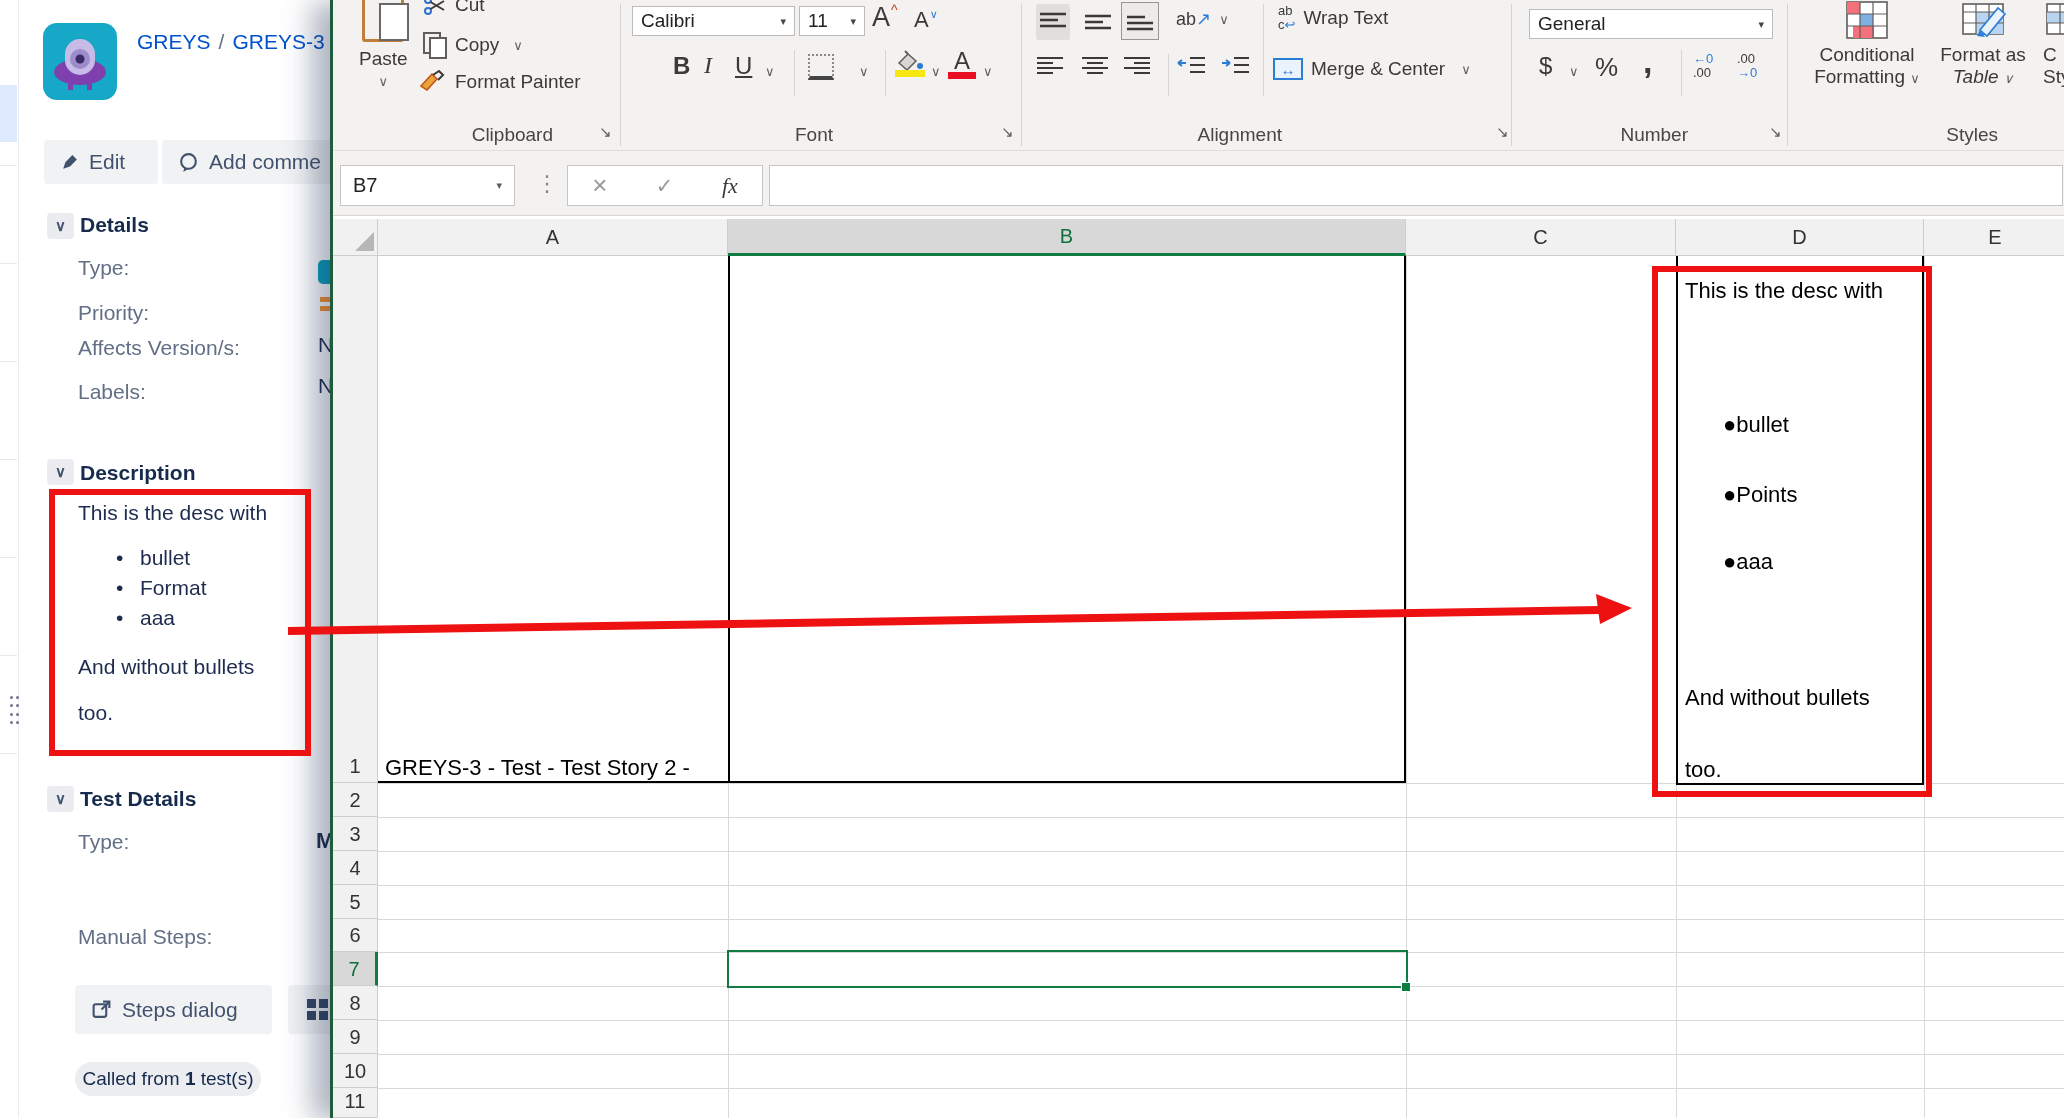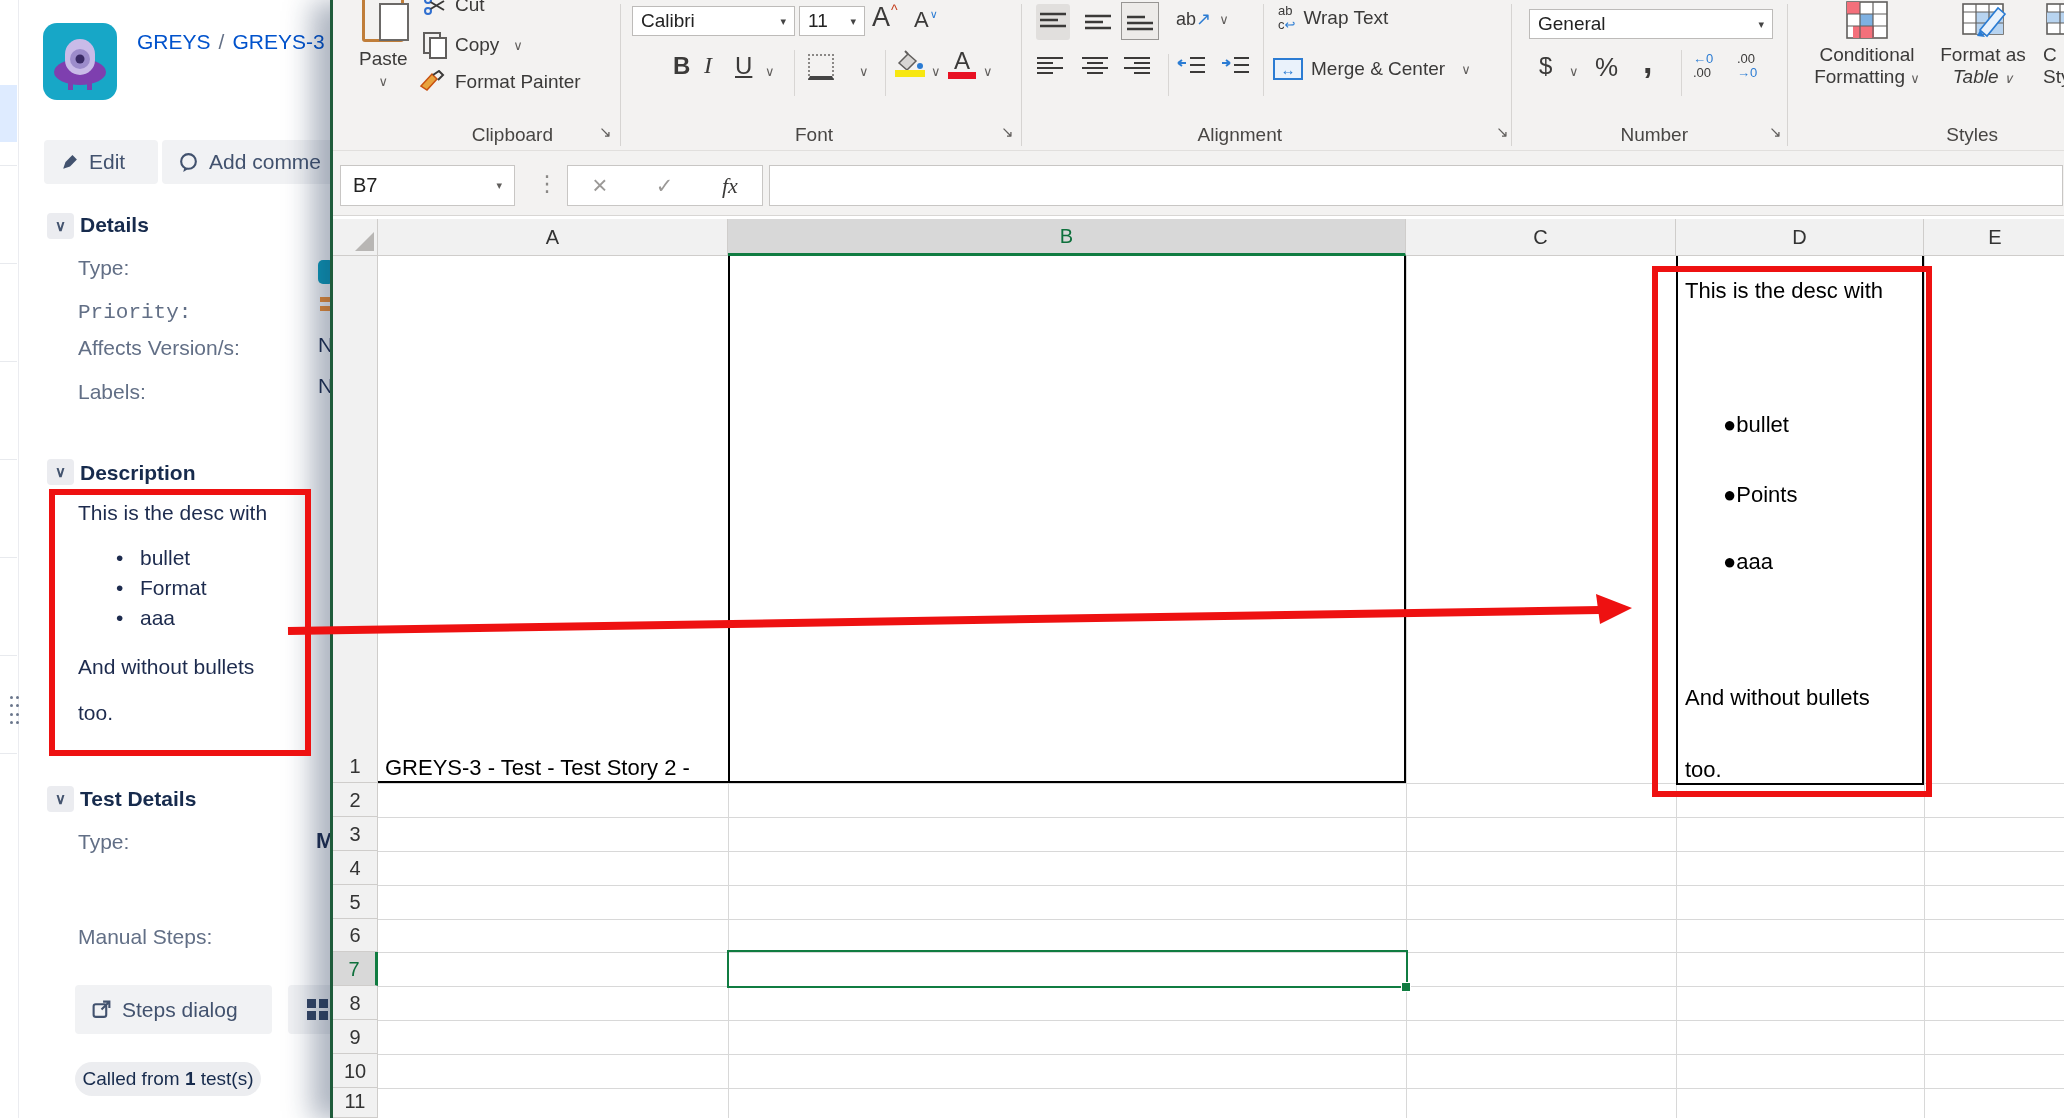--- a/index.html
+++ b/index.html
@@ -125,21 +125,21 @@
       <svg width="21" height="21" viewBox="0 0 20 20">
         <circle cx="10" cy="9" r="7" fill="none" stroke="#42526E" stroke-width="2"></circle>
         <path d="M6 15l-1 4 5-3z" fill="#42526E"></path>
       </svg>
       <span>Add comme</span>
     </div>
 
     <div class="sect-chev" style="left:47px;top:213px;">∨</div>
     <div class="sect-h" style="left:80px;top:213px;">Details</div>
     <div class="flabel" style="top:256px;">Type:</div>
-    <div class="flabel" style="top:301px;font-family:Liberation Mono, monospace;">Priority:</div>
+    <div class="flabel" style="top:301px;">Priority:</div>
     <div class="flabel" style="top:336px;">Affects Version/s:</div>
     <div class="flabel" style="top:380px;">Labels:</div>
     <div class="abs" style="left:318px;top:260px;width:16px;height:24px;border-radius:5px;background:#0B9DBD;"></div>
     <div class="abs" style="left:320px;top:297px;width:13px;height:5px;background:#F79232;"></div>
     <div class="abs" style="left:320px;top:306px;width:13px;height:5px;background:#F79232;"></div>
     <div class="fval" style="left:318px;top:333px;">N</div>
     <div class="fval" style="left:318px;top:374px;">N</div>
 
     <div class="sect-chev" style="left:47px;top:459px;">∨</div>
     <div class="sect-h" style="left:80px;top:461px;">Description</div>

